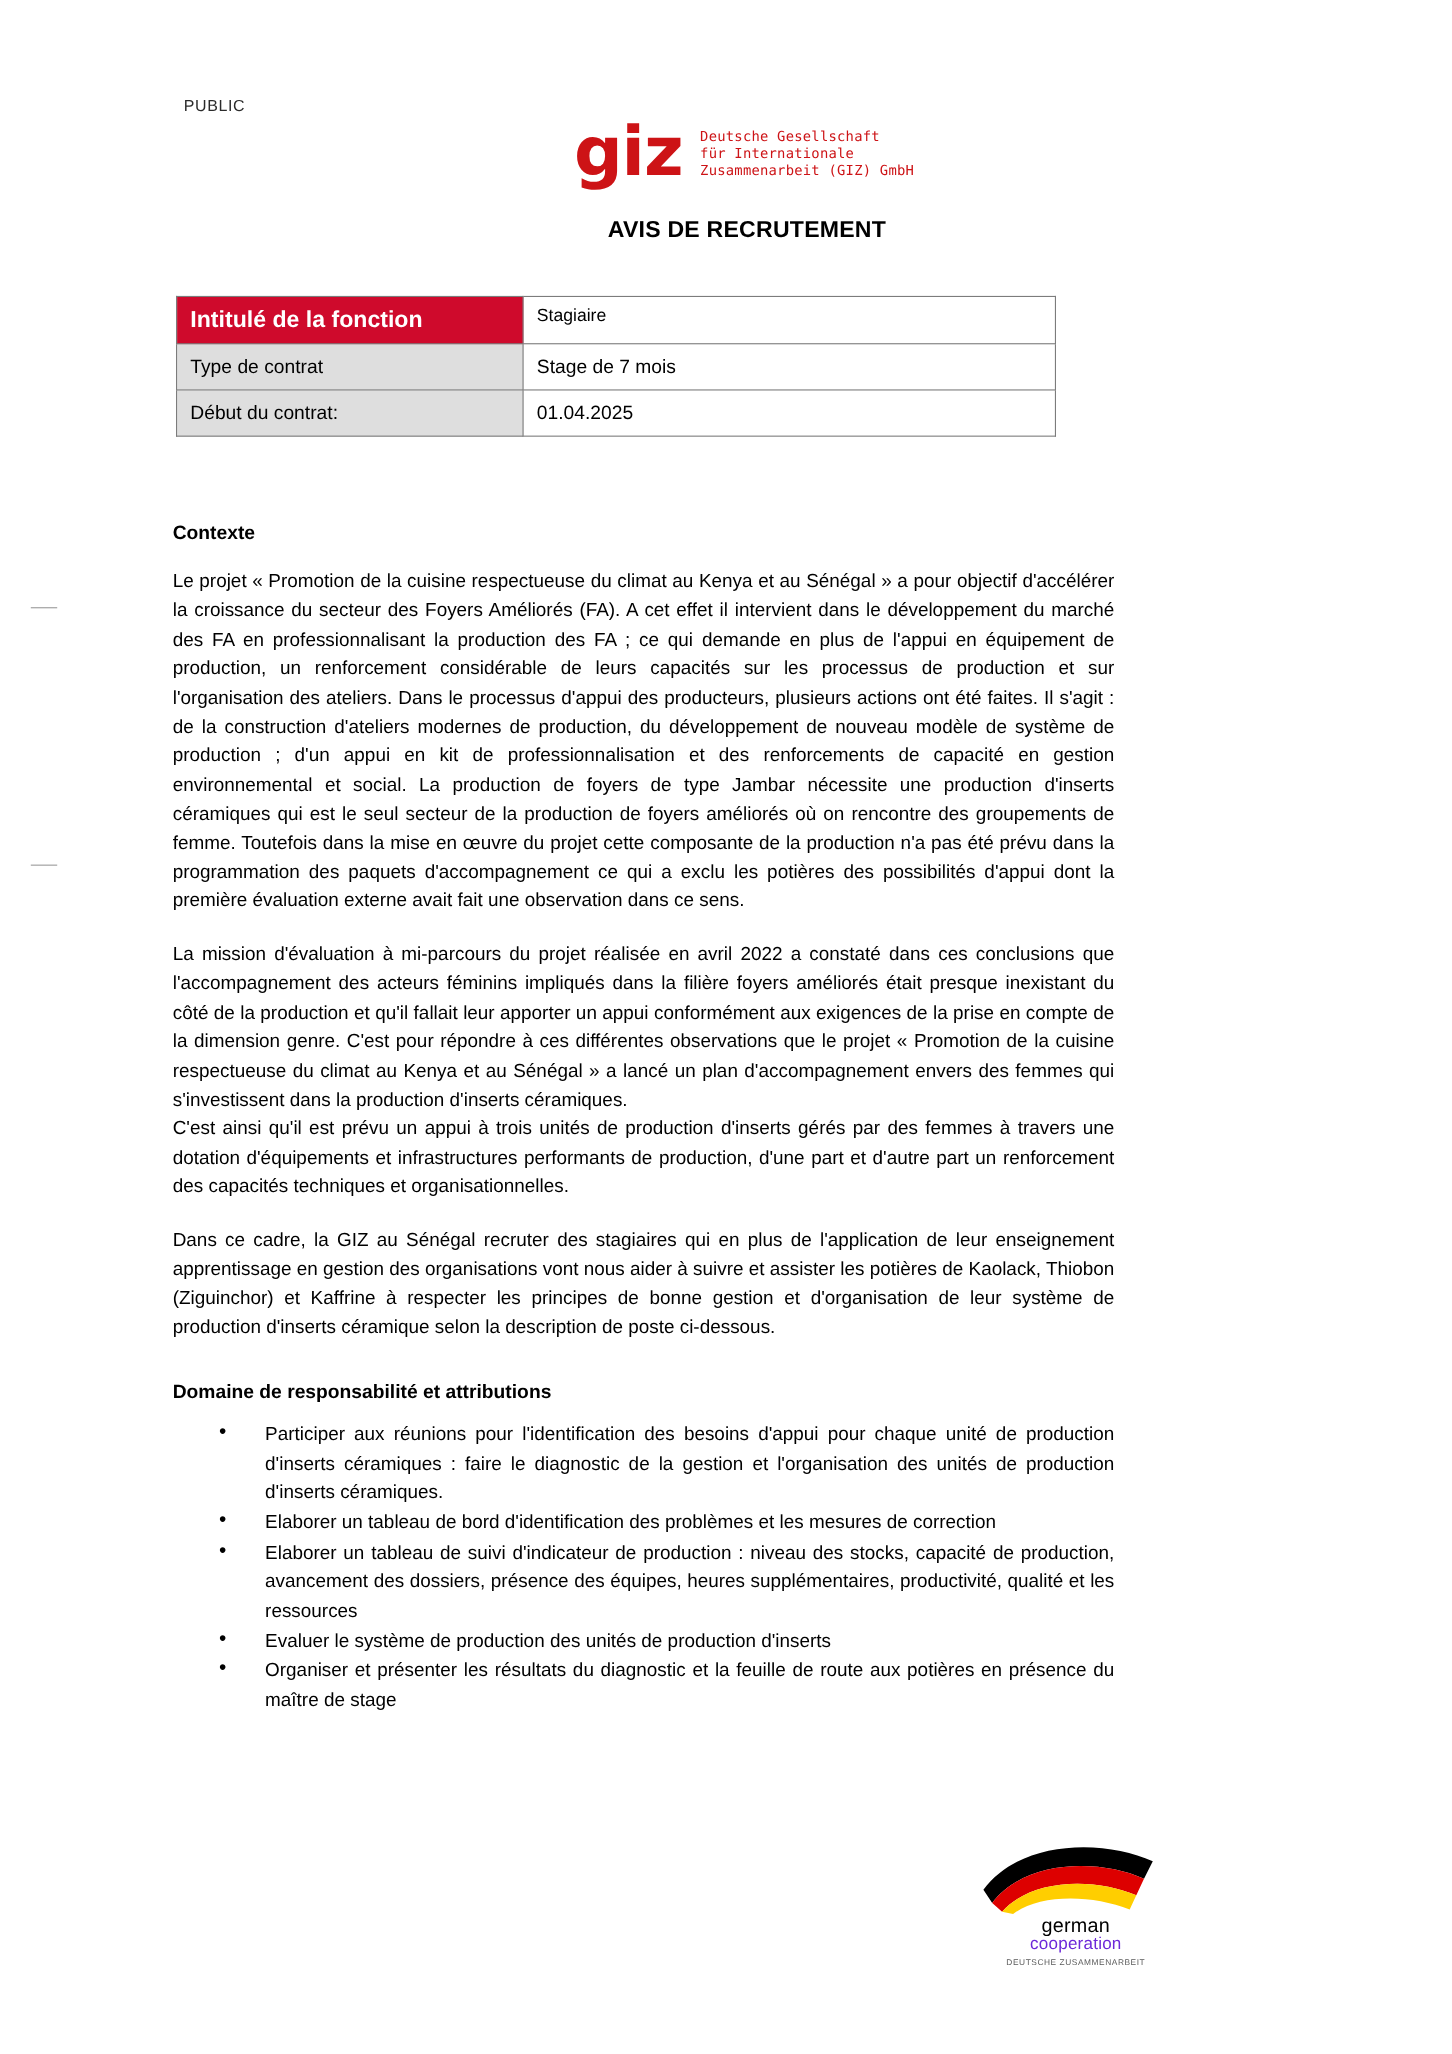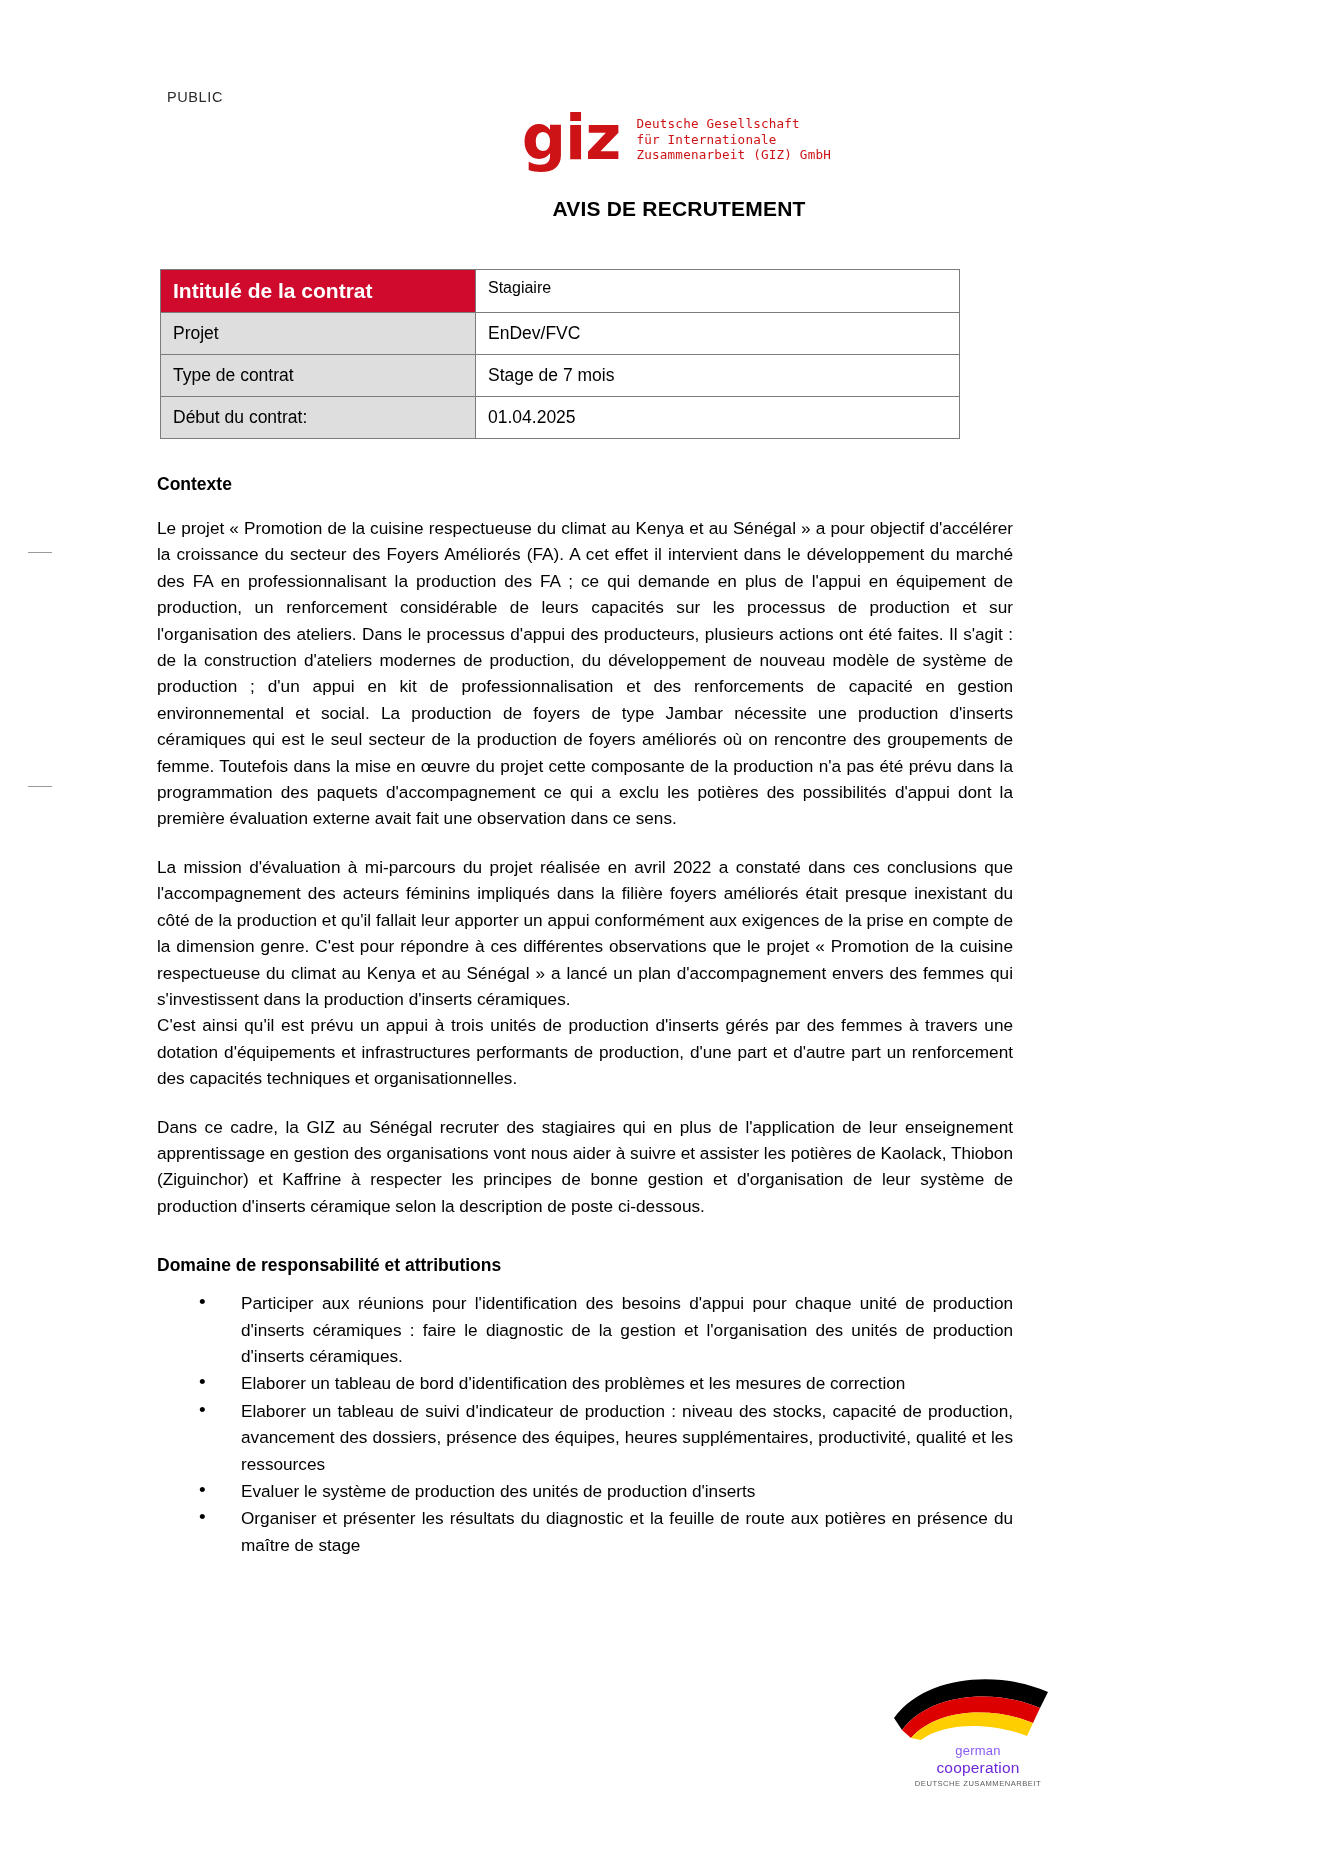--- a/index.html
+++ b/index.html
@@ -165,23 +165,23 @@
   
   .gc-logo {
     position: absolute;
     left: 888px;
     top: 1678px;
     width: 180px;
     text-align: center;
   }
   .gc-flag { display: block; }
   .gc-text1 {
-    font-size: 13px;
+    font-size: 18px;
     line-height: 17px;
-    color: #8b5cf6;
+    color: #000000;
     letter-spacing: 0.2px;
     margin-top: 2px;
   }
   .gc-text2 {
     font-size: 15.5px;
     line-height: 17px;
     color: #6d28d9;
     letter-spacing: 0.2px;
   }
   .gc-text3 {
@@ -218,26 +218,22 @@
       <div>für Internationale</div>
       <div>Zusammenarbeit (GIZ) GmbH</div>
     </div>
   </div>
 
   <div class="doc-title">AVIS DE RECRUTEMENT</div>
 
   <table class="info-table">
     <tbody>
       <tr class="head">
-        <td class="label">Intitulé de la contrat</td>
+        <td class="label">Intitulé de la fonction</td>
         <td class="value">Stagiaire</td>
-      </tr>
-      <tr>
-        <td class="label">Projet</td>
-        <td class="value">EnDev/FVC</td>
       </tr>
       <tr>
         <td class="label">Type de contrat</td>
         <td class="value">Stage de 7 mois</td>
       </tr>
       <tr>
         <td class="label">Début du contrat:</td>
         <td class="value">01.04.2025</td>
       </tr>
     </tbody>

